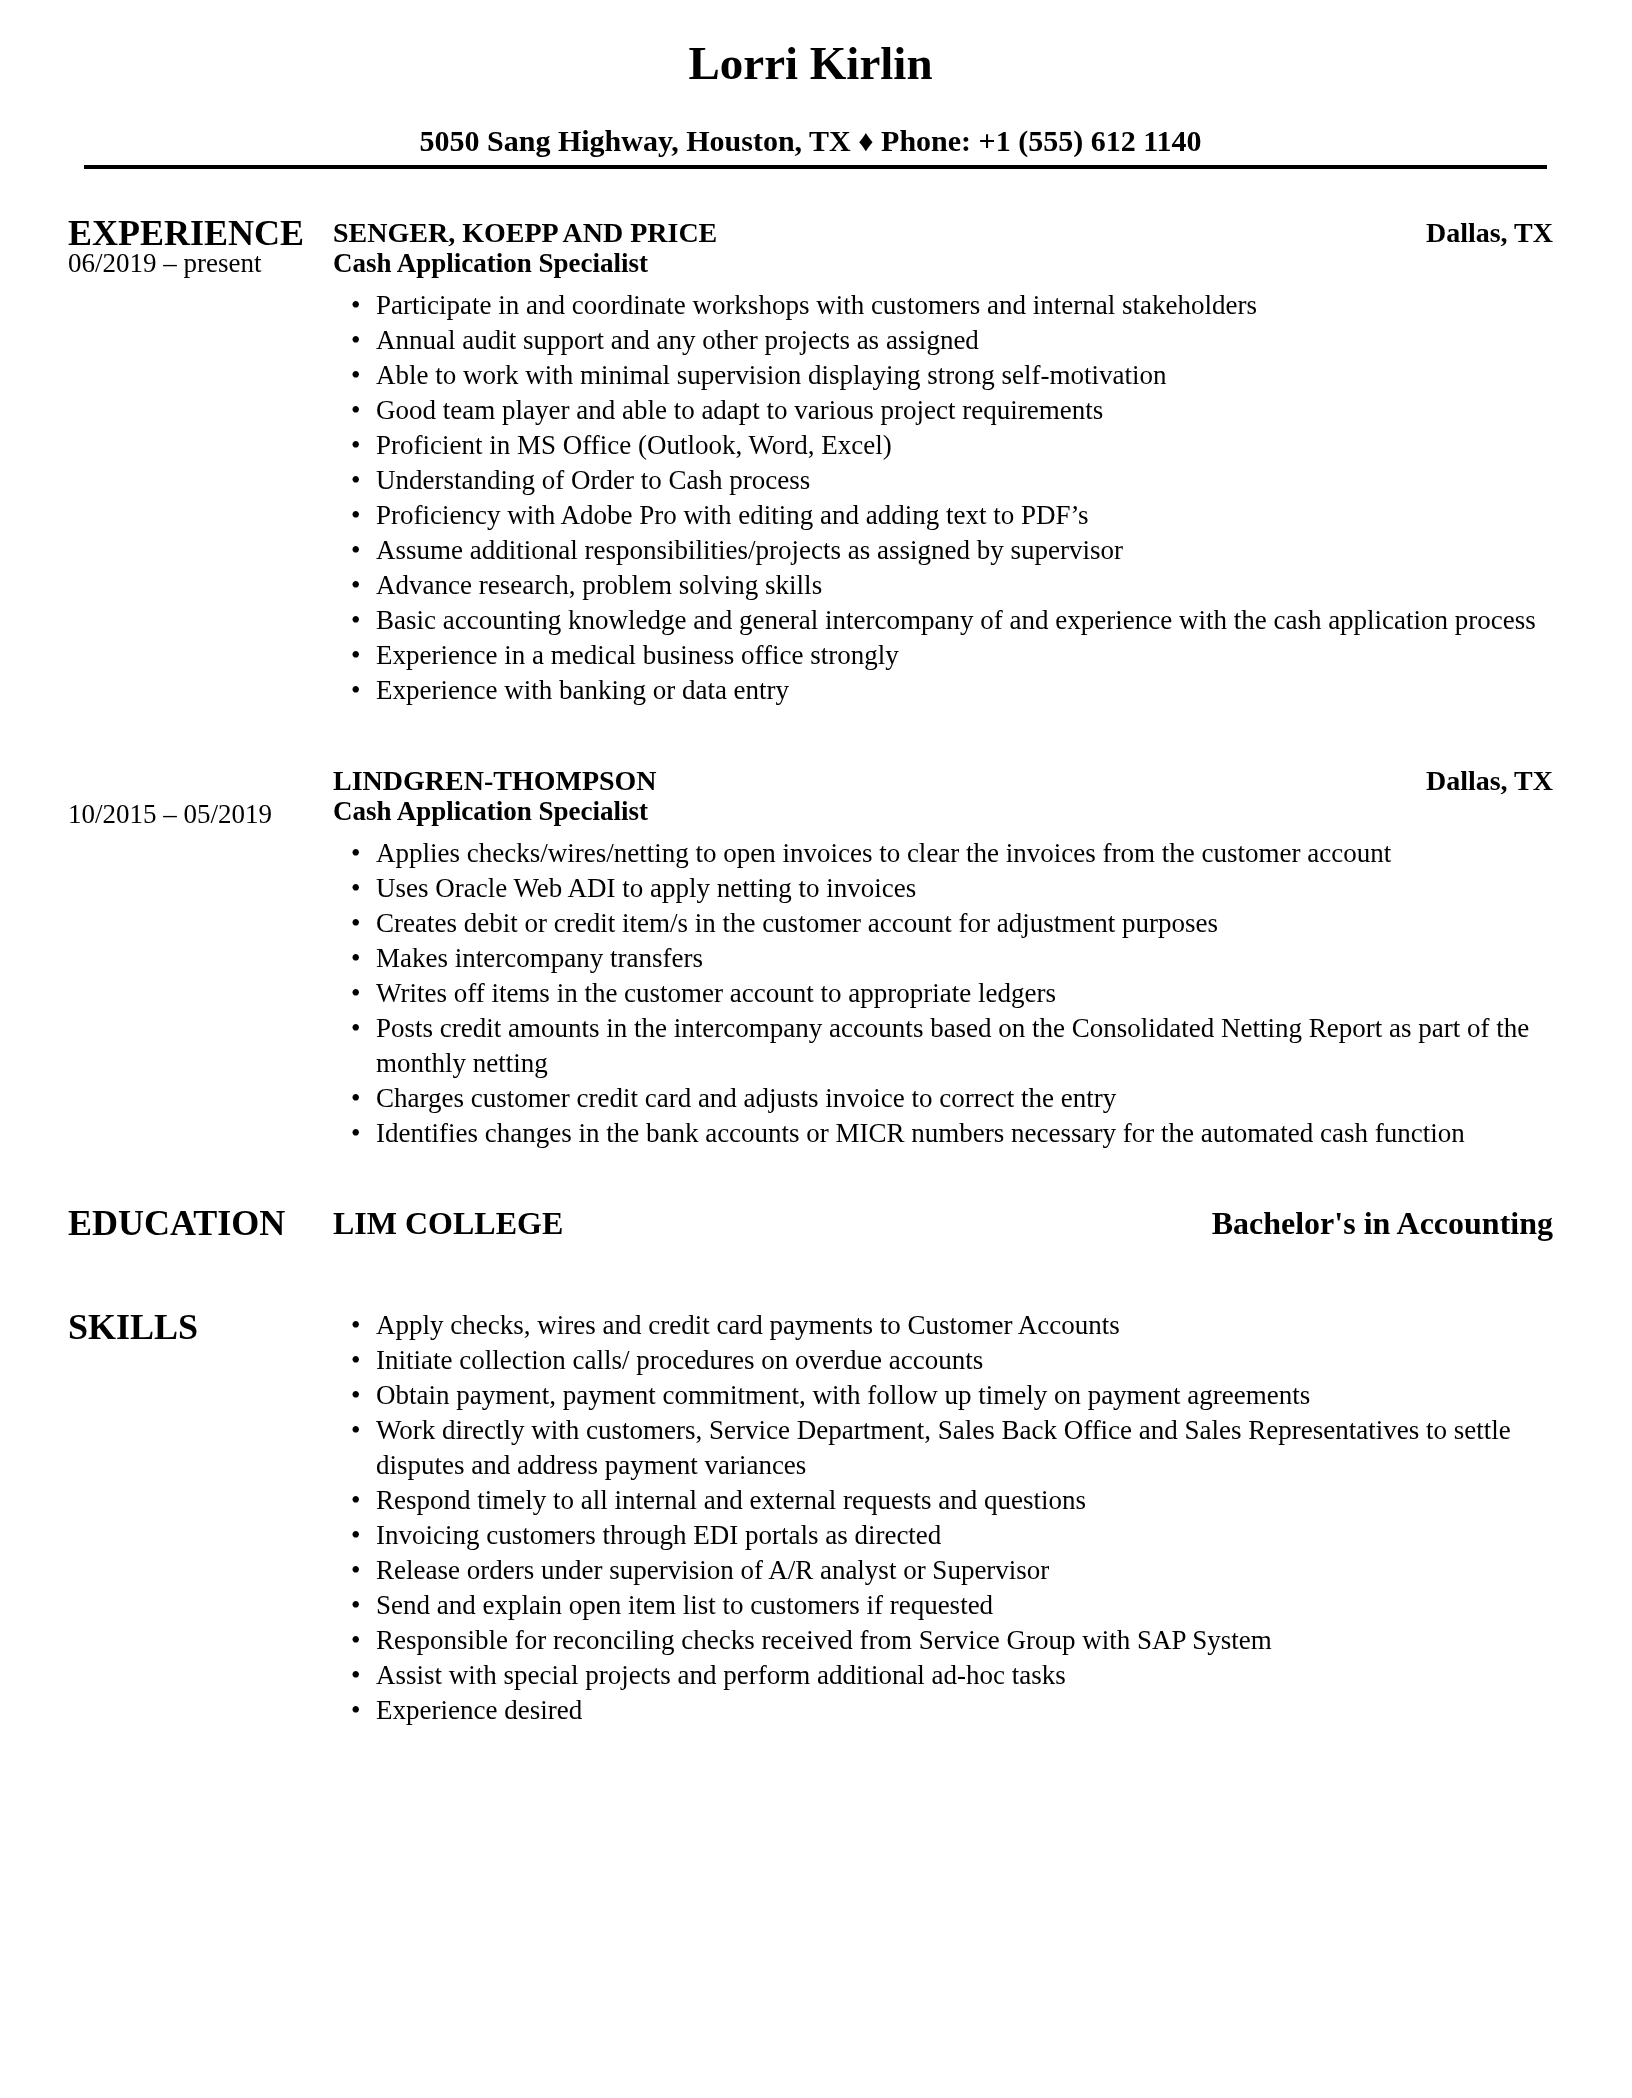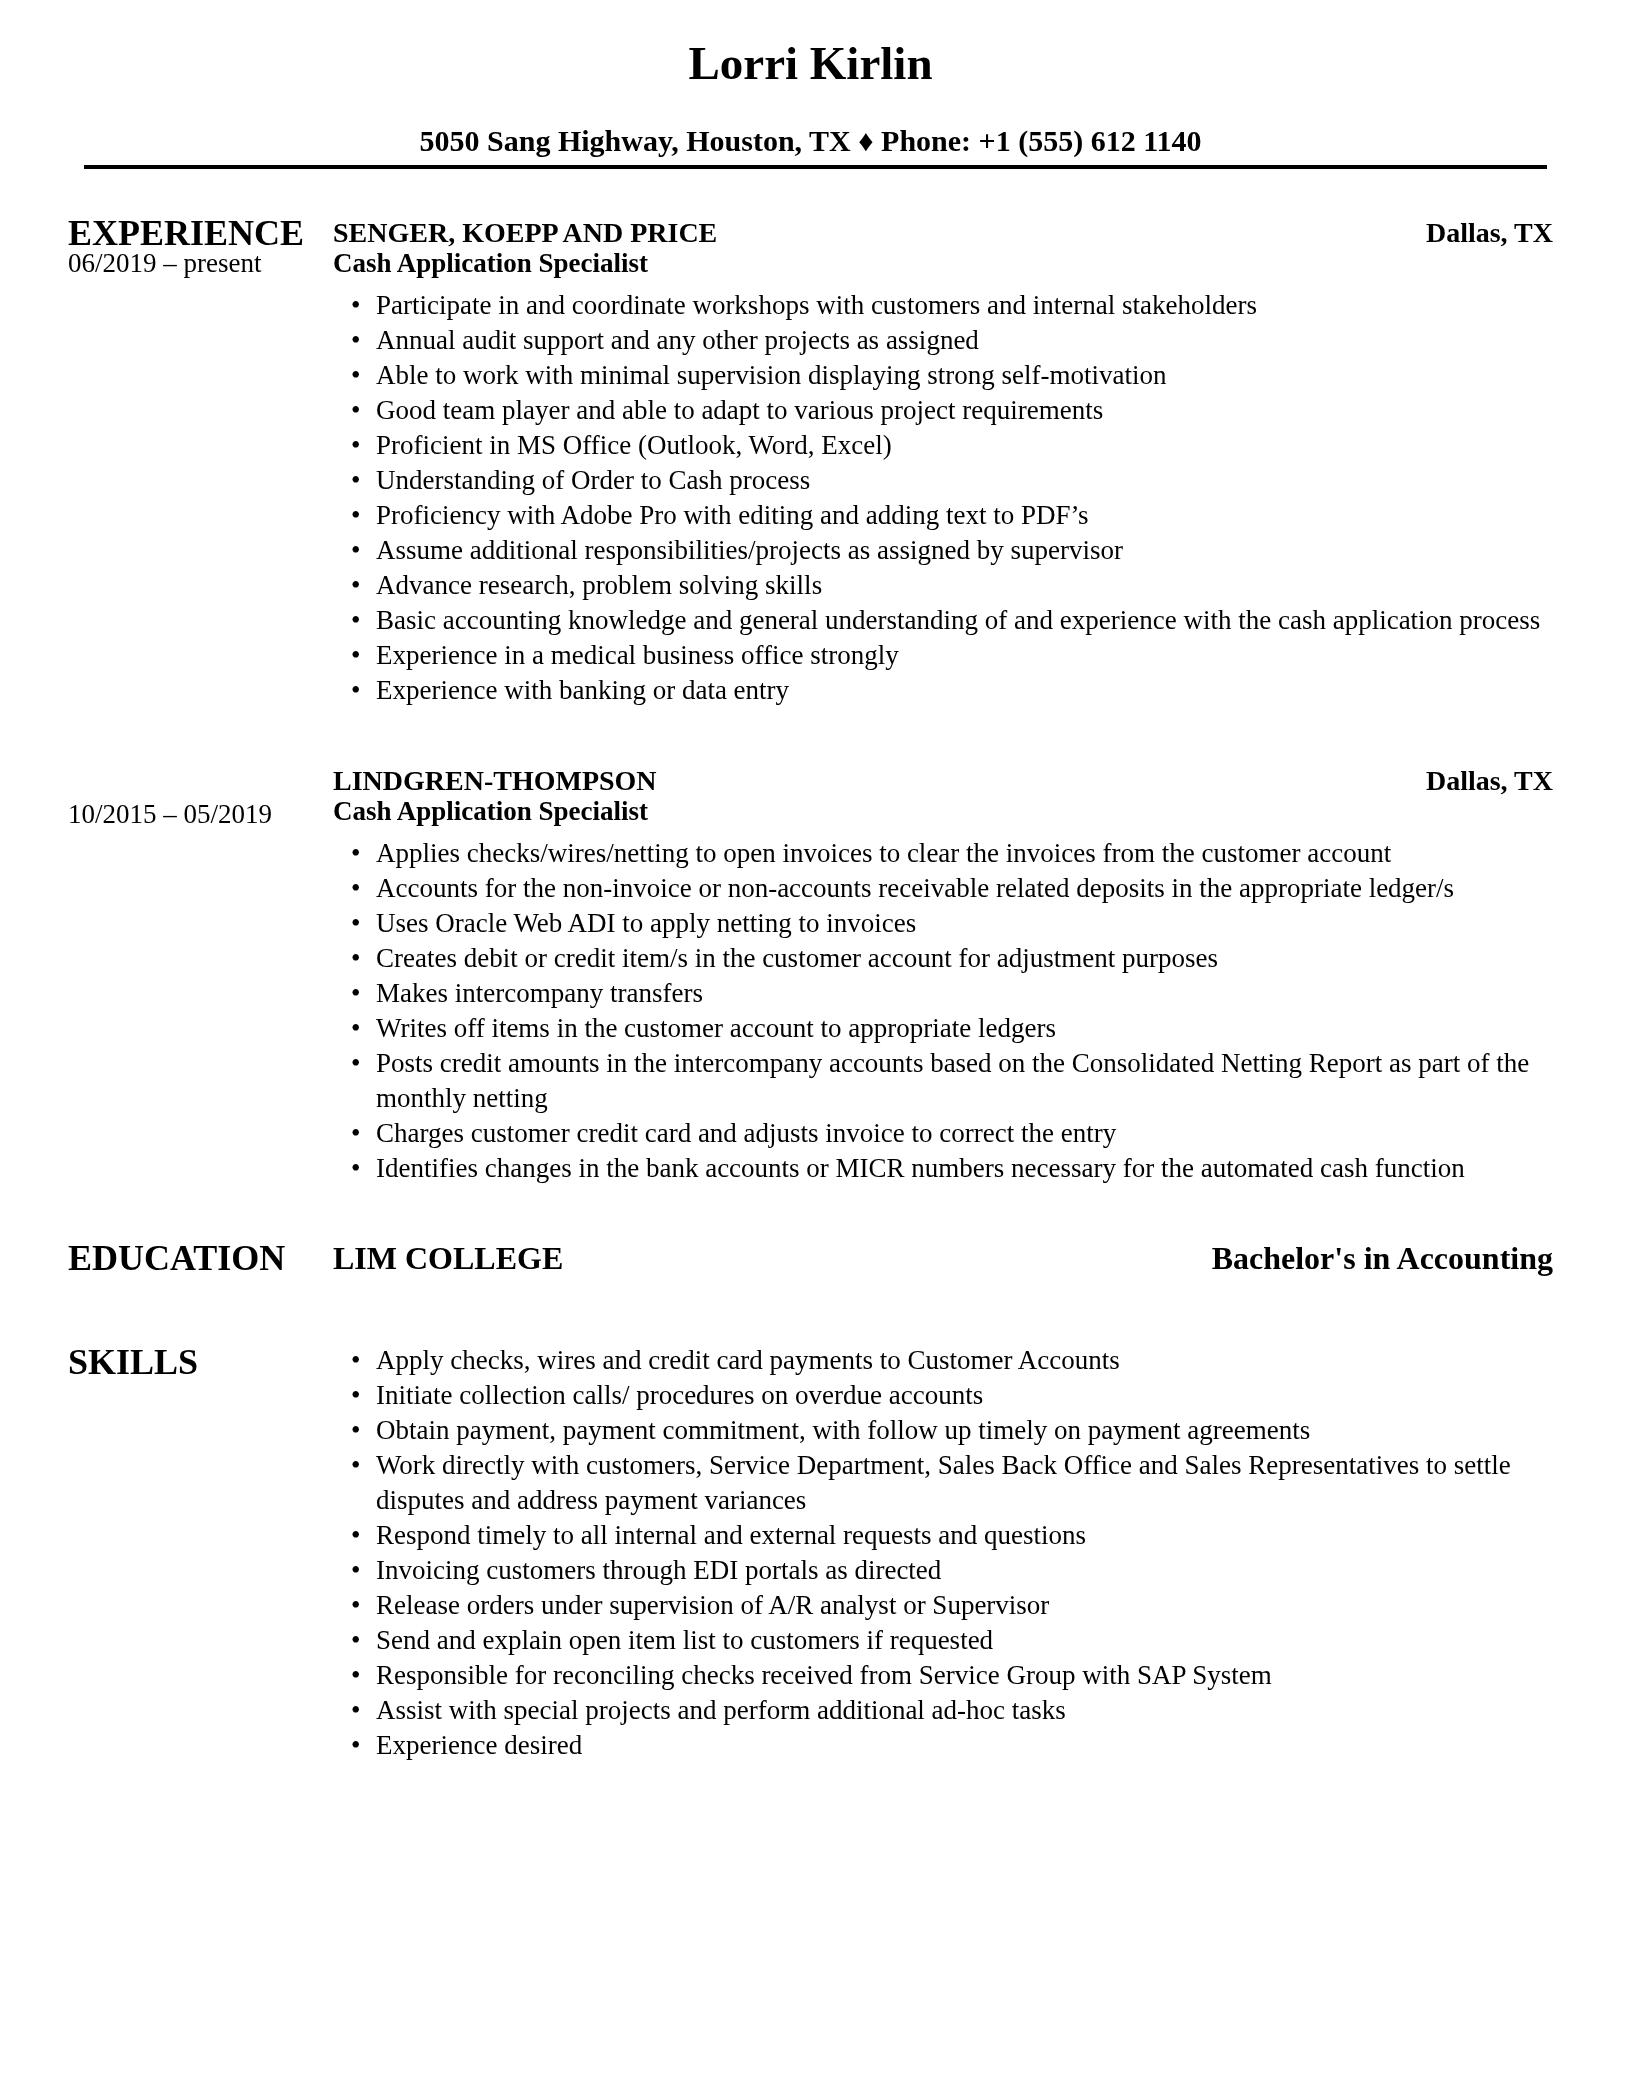--- a/index.html
+++ b/index.html
@@ -135,40 +135,39 @@
       <ul class="bullets">
           <li>Participate in and coordinate workshops with customers and internal stakeholders</li>
           <li>Annual audit support and any other projects as assigned</li>
           <li>Able to work with minimal supervision displaying strong self-motivation</li>
           <li>Good team player and able to adapt to various project requirements</li>
           <li>Proficient in MS Office (Outlook, Word, Excel)</li>
           <li>Understanding of Order to Cash process</li>
           <li>Proficiency with Adobe Pro with editing and adding text to PDF’s</li>
           <li>Assume additional responsibilities/projects as assigned by supervisor</li>
           <li>Advance research, problem solving skills</li>
-          <li>Basic accounting knowledge and general understanding of and experience with the cash application process</li>
+          <li>Basic accounting knowledge and general intercompany of and experience with the cash application process</li>
           <li>Experience in a medical business office strongly</li>
           <li>Experience with banking or data entry</li>
         </ul>
     </div>
   </section>
 
   <section class="row job2-row">
     <aside class="leftcol">
       <div class="dates">10/2015 – 05/2019</div>
     </aside>
     <div class="maincol">
       <div class="job-head">
         <span class="company">LINDGREN-THOMPSON</span>
         <span class="location">Dallas, TX</span>
       </div>
       <div class="job-title">Cash Application Specialist</div>
       <ul class="bullets">
           <li>Applies checks/wires/netting to open invoices to clear the invoices from the customer account</li>
-          <li>Accounts for the non-invoice or non-accounts receivable related deposits in the appropriate ledger/s</li>
           <li>Uses Oracle Web ADI to apply netting to invoices</li>
           <li>Creates debit or credit item/s in the customer account for adjustment purposes</li>
           <li>Makes intercompany transfers</li>
           <li>Writes off items in the customer account to appropriate ledgers</li>
           <li>Posts credit amounts in the intercompany accounts based on the Consolidated Netting Report as part of the monthly netting</li>
           <li>Charges customer credit card and adjusts invoice to correct the entry</li>
           <li>Identifies changes in the bank accounts or MICR numbers necessary for the automated cash function</li>
         </ul>
     </div>
   </section>

